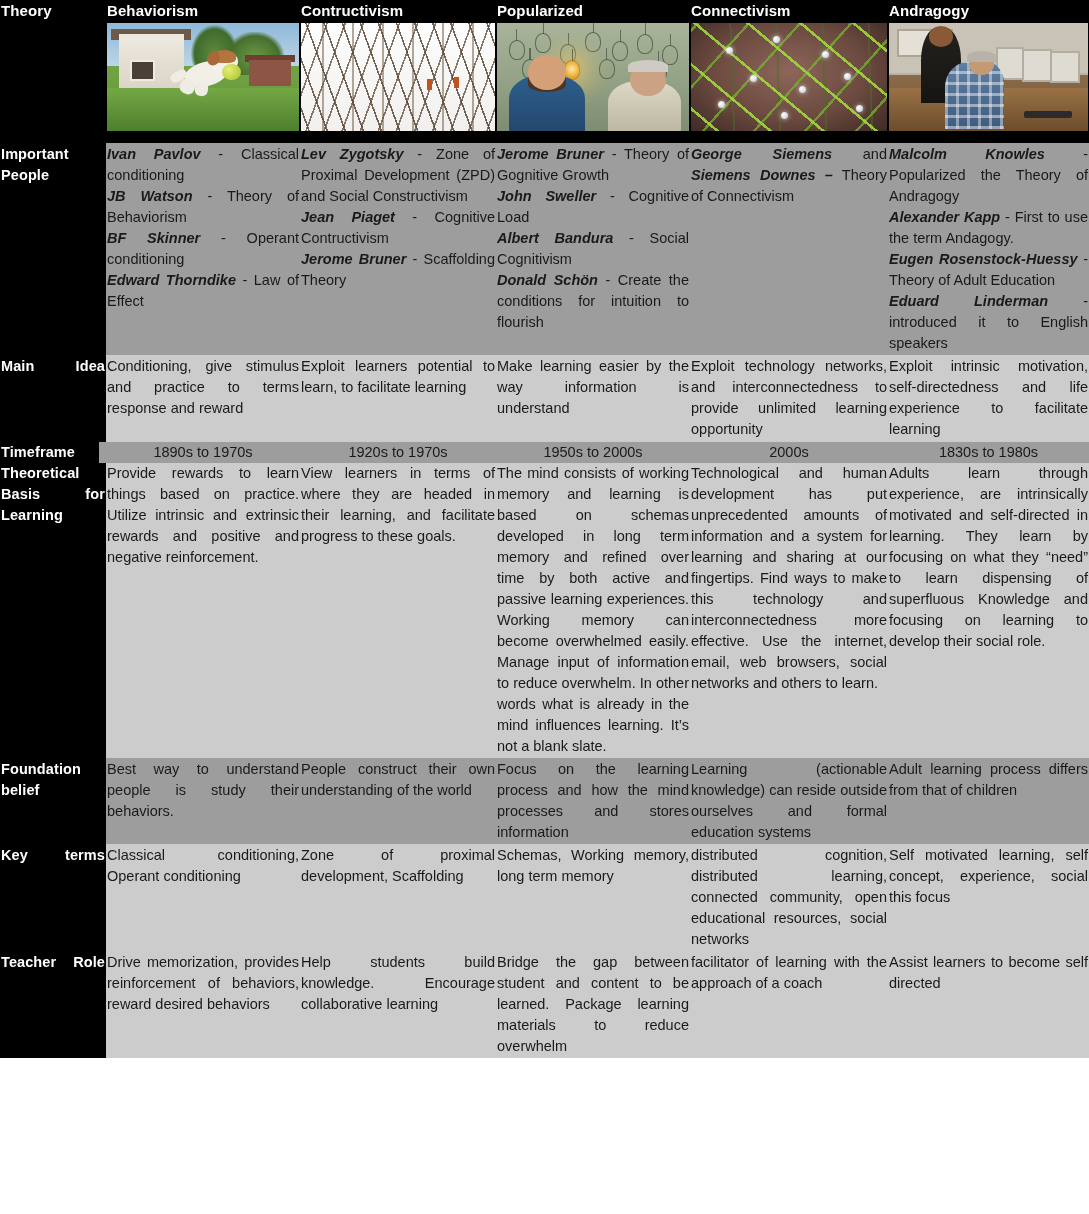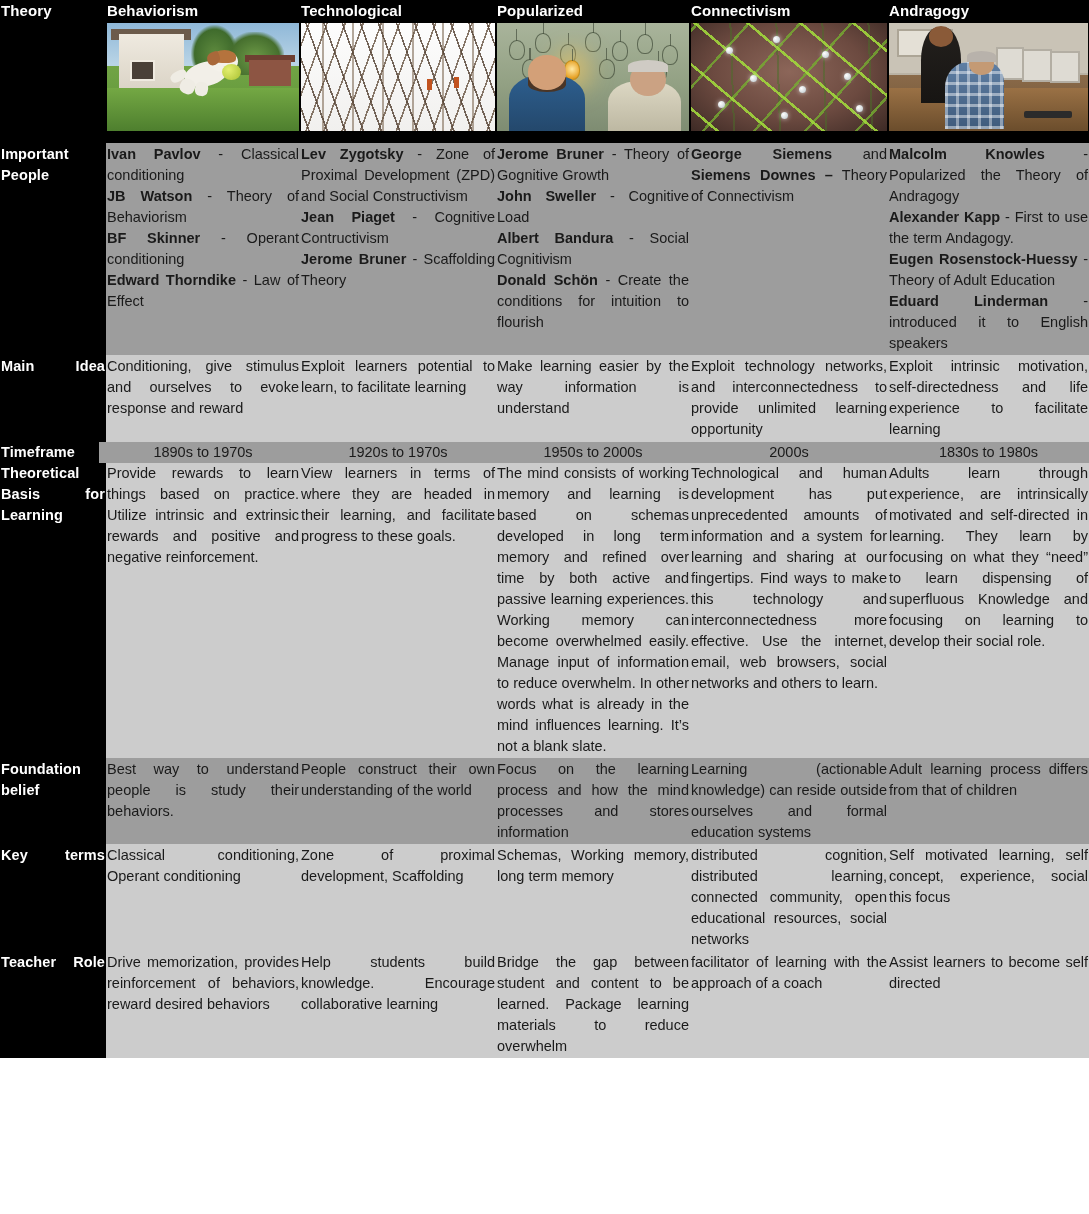--- a/index.html
+++ b/index.html
@@ -66,21 +66,21 @@
     line-height: 21px;
     color: #1a1a1a;
     padding: 2px 8px 4px 8px;
     text-align: justify;
     background: #cccccc;
     border-right: 2px solid #ffffff;
     border-bottom: 2px solid #ffffff;
   }
   .cell.dark { background: #9d9d9d; }
   .cell p { margin: 0; }
-  .cell b { font-weight: bold; }
+  .cell b { font-weight: bold; font-style: italic; }
   .period {
     display: block;
     background: #9d9d9d;
     margin: 0 -8px 0 -8px;
     padding: 0 8px 0 8px;
     text-align: center;
   }
 
   
   col.c0 { width: 106px; }
@@ -326,21 +326,21 @@
               <span class="leg l2"></span>
             <span class="head"></span>
               <span class="patch"></span>
               <span class="ear"></span>
             <span class="ball"></span>
           </span>
         </span>
       </td>
 
       <td class="hdr-cell">
-        <span class="hdr-title">Technological</span>
+        <span class="hdr-title">Contructivism</span>
         <span class="thumb">
           <span class="pic pic-scaffold">
             <span class="lat"></span>
               <span class="w1"></span>
               <span class="w2"></span>
           </span>
         </span>
       </td>
 
       <td class="hdr-cell">
@@ -424,21 +424,21 @@
         <td class="cell dark">
           <p><b>George Siemens</b><span> and </span><b>Siemens Downes –</b><span> Theory of Connectivism</span></p>
         </td>
         <td class="cell dark">
           <p><b>Malcolm Knowles</b><span> - Popularized the Theory of Andragogy</span><br><b>Alexander Kapp</b><span> - First to use the term Andagogy.</span><br><b>Eugen Rosenstock-Huessy</b><span> - Theory of Adult Education</span><br><b>Eduard Linderman</b><span> - introduced it to English speakers</span></p>
         </td>
       </tr>
       <tr>
         <td class="rowlabel">Main Idea</td>
         <td class="cell">
-          <p>Conditioning, give stimulus and ourselves to evoke response and reward</p>
+          <p>Conditioning, give stimulus and practice to terms response and reward</p>
         </td>
         <td class="cell">
           <p>Exploit learners potential to learn, to facilitate learning</p>
         </td>
         <td class="cell">
           <p>Make learning easier by the way information is understand</p>
         </td>
         <td class="cell">
           <p>Exploit technology networks, and interconnectedness to provide unlimited learning opportunity</p>
         </td>

